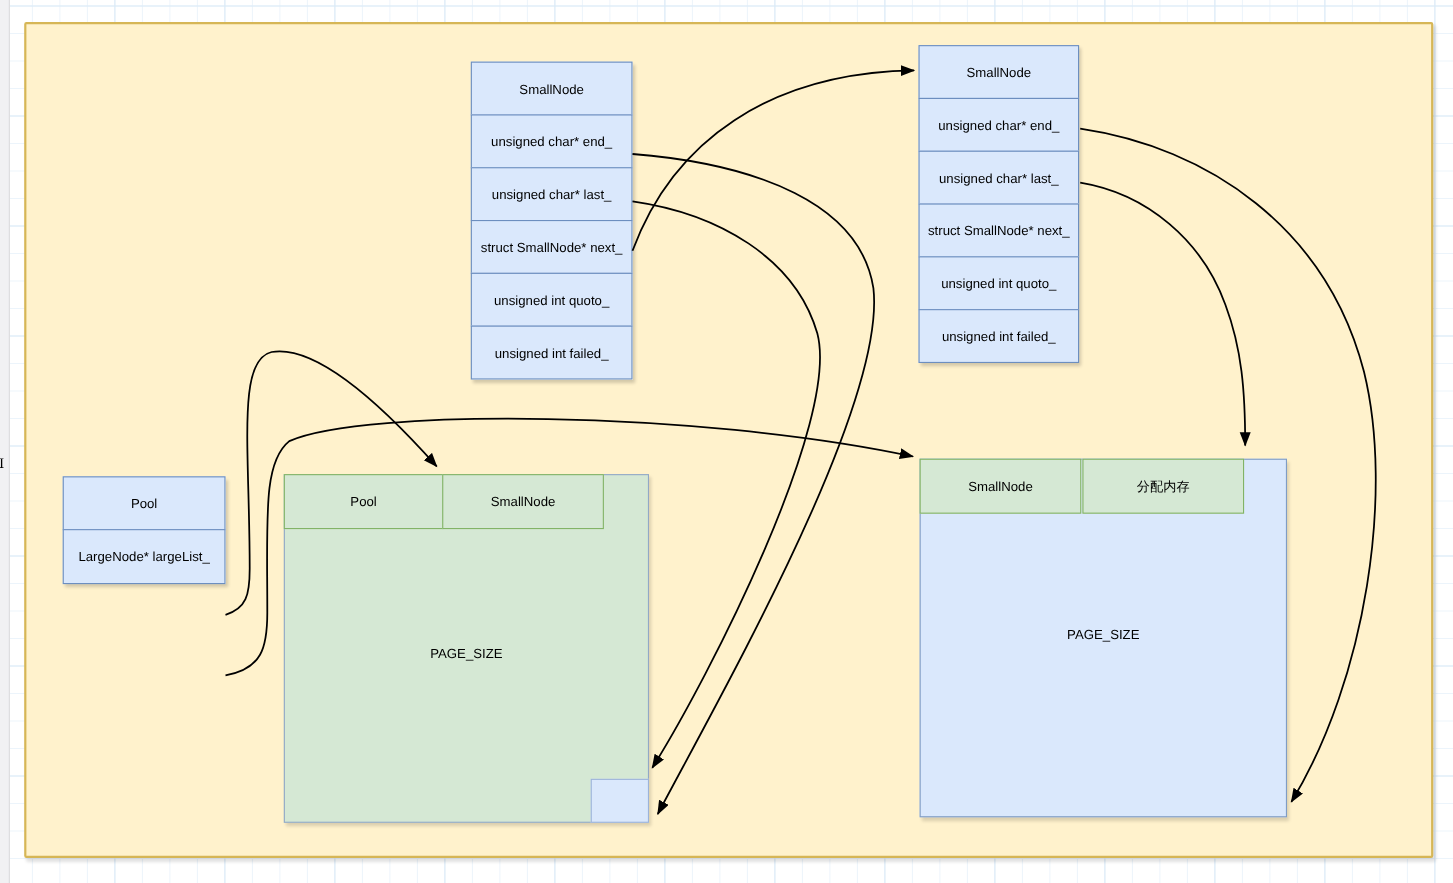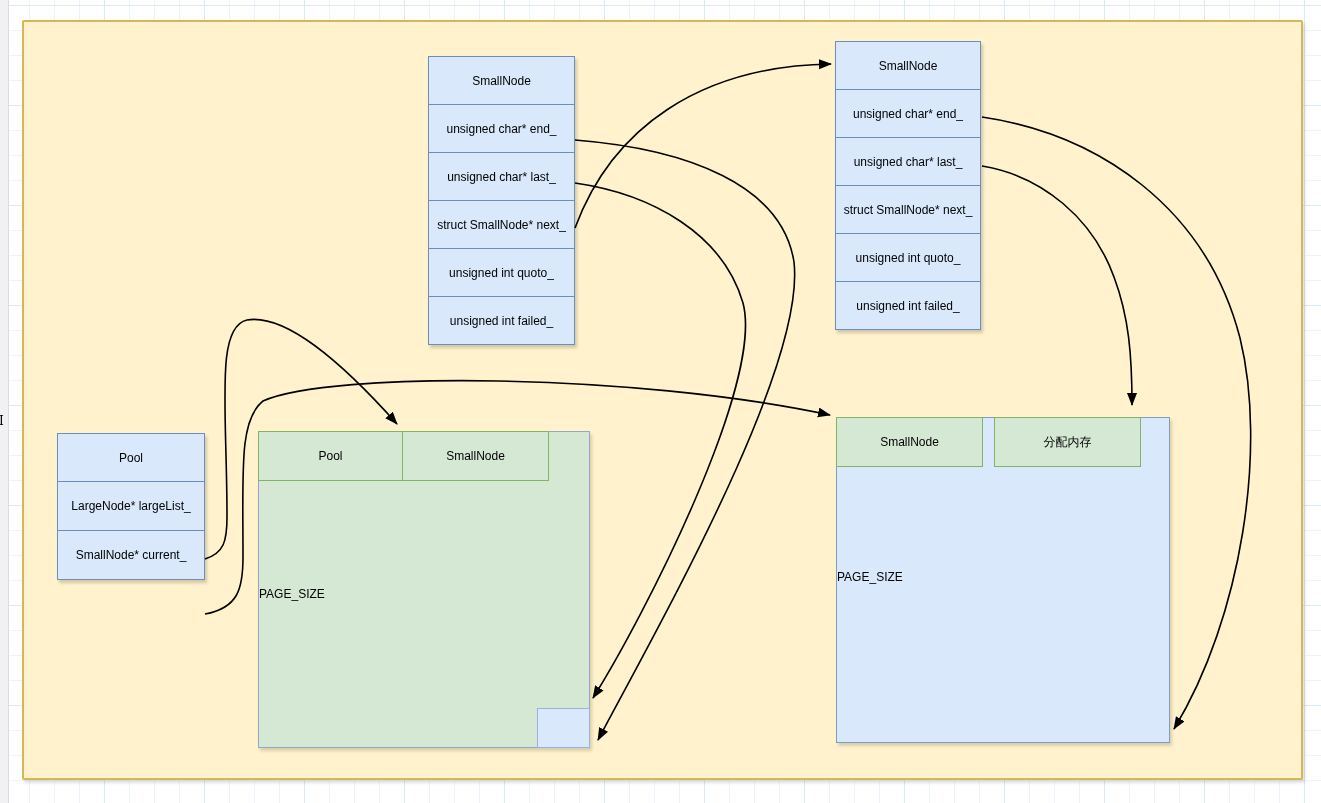--- a/index.html
+++ b/index.html
@@ -32,21 +32,21 @@
   .h49{height:49px;} .h50{height:50px;}
   .page{position:absolute;box-sizing:border-box;box-shadow:2px 3px 3px rgba(0,0,0,0.15);}
   .green-page{background:#d5e8d4;border:1px solid #92a8c6;}
   .blue-page{background:#dae8fc;border:1px solid #7f9cc4;}
   .hcell{
     position:absolute;top:-1px;height:50px;box-sizing:border-box;
     background:#d5e8d4;border:1px solid #82b366;
     display:flex;align-items:center;justify-content:center;
     font-size:12px;color:#000;white-space:nowrap;
   }
-  .page-label{position:absolute;left:0;width:100%;text-align:left;font-size:12px;color:#000;}
+  .page-label{position:absolute;left:0;width:100%;text-align:center;font-size:12px;color:#000;}
   .free-square{
     position:absolute;right:-1px;bottom:-1px;width:53px;height:40px;box-sizing:border-box;
     background:#dae8fc;border:1px solid #9cb3d9;
   }
   .overlay{position:absolute;left:0;top:0;pointer-events:none;}
   .arrow{fill:none;stroke:#000;stroke-width:1.6;marker-end:url(#ah);}
 </style>
 </head>
 <body>
 
@@ -99,41 +99,38 @@
     </div>
   </div>
 
   <div class="struct" style="left:57px;top:433px;width:148px">
     <div class="cell h49">
       <span>Pool</span>
     </div>
     <div class="cell h50">
       <span>LargeNode* largeList_</span>
     </div>
-    <div class="cell h50">
-      <span>SmallNode* current_</span>
-    </div>
   </div>
 
   <div class="page green-page" style="left:258px;top:431px;width:332px;height:317px">
     <div class="hcell" style="left:-1px;width:145px">
       <span>Pool</span>
     </div>
     <div class="hcell" style="left:143px;width:147px">
       <span>SmallNode</span>
     </div>
     <div class="page-label" style="top:155px">PAGE_SIZE</div>
     <div class="free-square"></div>
   </div>
 
   <div class="page blue-page" style="left:836px;top:417px;width:334px;height:326px">
     <div class="hcell" style="left:-1px;width:147px">
       <span>SmallNode</span>
     </div>
-    <div class="hcell" style="left:157px;width:147px">
+    <div class="hcell" style="left:147px;width:147px">
       <span>分配内存</span>
     </div>
     <div class="page-label" style="top:152px">PAGE_SIZE</div>
   </div>
 
   <svg class="overlay" width="1321" height="803" viewBox="0 0 1321 803">
     <defs>
       <marker id="ah" markerUnits="userSpaceOnUse" markerWidth="14" markerHeight="11" refX="12" refY="5" orient="auto">
         <path d="M0,0 L13,5 L0,10 Z" fill="#000"></path>
       </marker>

